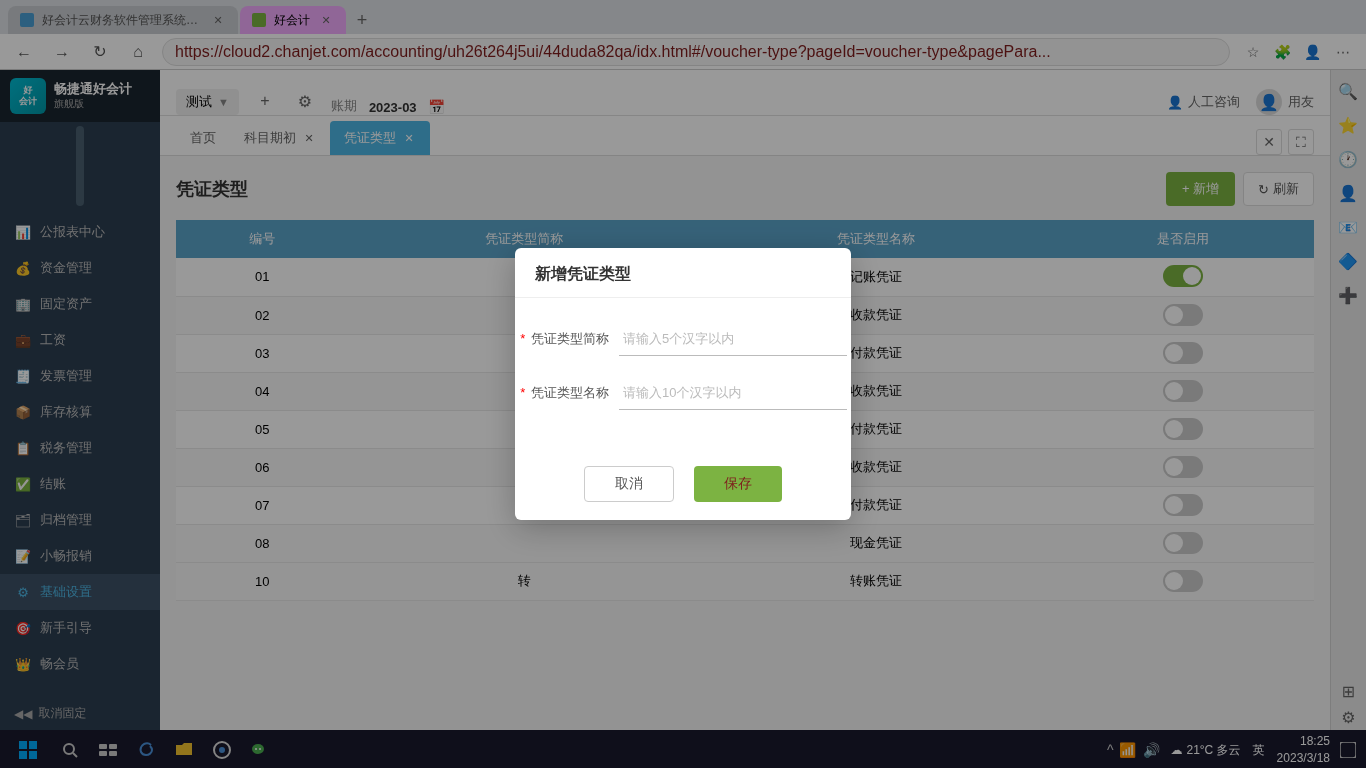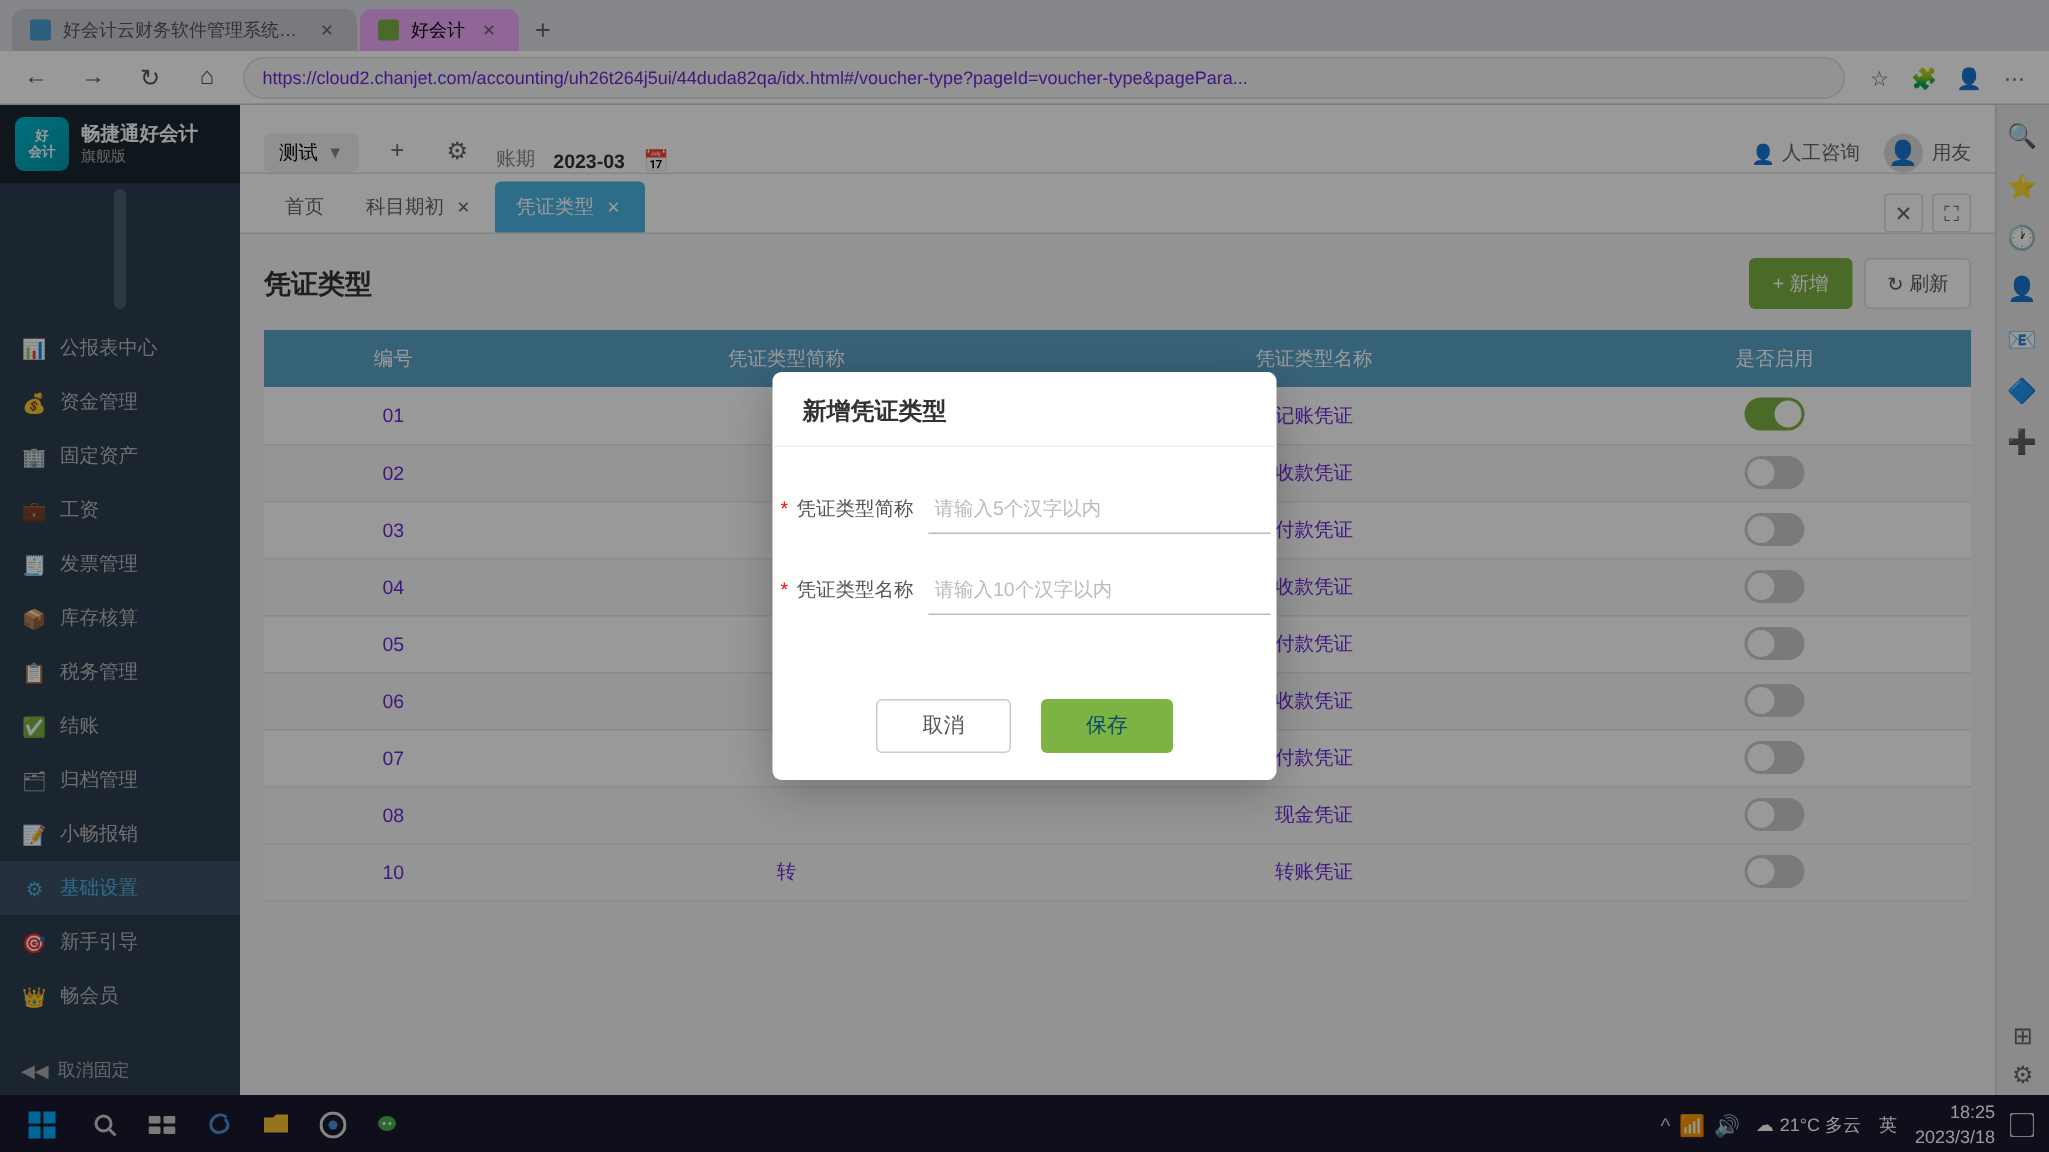--- a/index.html
+++ b/index.html
@@ -58,41 +58,41 @@
     .page-title { font-size: 18px; color: #333; font-weight: bold; }
     .header-actions { display: flex; gap: 8px; }
     .btn-primary { background: #7cb342; color: #fff; border: none; padding: 7px 16px; border-radius: 4px; cursor: pointer; font-size: 13px; display: flex; align-items: center; gap: 4px; }
     .btn-refresh { background: #fff; color: #555; border: 1px solid #ddd; padding: 7px 14px; border-radius: 4px; cursor: pointer; font-size: 13px; display: flex; align-items: center; gap: 4px; }
 
     
     .data-table { width: 100%; border-collapse: collapse; background: #fff; }
     .data-table thead tr { background: #5ba3c9; color: #fff; height: 38px; }
     .data-table thead th { text-align: center; font-size: 13px; font-weight: normal; padding: 0 12px; }
     .data-table tbody tr { border-bottom: 1px solid #e8e8e8; height: 38px; }
-    .data-table tbody td { text-align: center; font-size: 13px; color: #6d28d9; padding: 0 12px; }
+    .data-table tbody td { text-align: center; font-size: 13px; color: #000000; padding: 0 12px; }
 
     
     .toggle { width: 40px; height: 22px; border-radius: 11px; background: #ccc; position: relative; display: inline-flex; align-items: center; padding: 2px; cursor: pointer; }
     .toggle.on { background: #7cb342; }
     .toggle-knob { width: 18px; height: 18px; background: #fff; border-radius: 50%; transition: transform 0.2s; }
     .toggle.on .toggle-knob { transform: translateX(18px); }
 
     
     .modal-overlay { position: fixed; top: 0; left: 0; width: 1366px; height: 768px; background: rgba(0,0,0,0.4); z-index: 1000; display: flex; align-items: center; justify-content: center; }
     .modal { background: #fff; border-radius: 6px; width: 336px; padding: 0; box-shadow: 0 8px 32px rgba(0,0,0,0.25); }
     .modal-header { padding: 16px 20px 12px; font-size: 16px; color: #333; font-weight: bold; border-bottom: 1px solid #eee; }
     .modal-body { padding: 24px 4px; }
     .form-row { display: flex; align-items: center; margin-bottom: 20px; }
     .form-label { width: 100px; font-size: 13px; color: #555; text-align: right; padding-right: 10px; flex-shrink: 0; }
     .form-required { color: red; margin-right: 2px; }
     .form-input { flex: 1; height: 34px; border: none; border-bottom: 1px solid #bbb; outline: none; font-size: 13px; color: #333; padding: 0 4px; background: transparent; }
     .form-input::placeholder { color: #bbb; }
     .modal-footer { padding: 12px 20px 18px; display: flex; justify-content: center; gap: 20px; }
     .btn-cancel { background: #fff; color: #555; border: 1px solid #ccc; padding: 8px 30px; border-radius: 4px; cursor: pointer; font-size: 14px; }
-    .btn-save { background: #7cb342; color: #0c4a6e; border: none; padding: 8px 30px; border-radius: 4px; cursor: pointer; font-size: 14px; }
+    .btn-save { background: #7cb342; color: #7f1d1d; border: none; padding: 8px 30px; border-radius: 4px; cursor: pointer; font-size: 14px; }
 
     
     .right-panel { width: 36px; background: #e8e8e8; display: flex; flex-direction: column; align-items: center; padding-top: 8px; gap: 8px; border-left: 1px solid #d0d0d0; }
     .rp-icon { width: 26px; height: 26px; display: flex; align-items: center; justify-content: center; cursor: pointer; color: #666; font-size: 16px; border-radius: 4px; }
 
     
     .taskbar { background: #1a1a2e; height: 40px; display: flex; align-items: center; padding: 0 8px; gap: 4px; position: relative; }
     .tb-start { width: 40px; height: 32px; display: flex; align-items: center; justify-content: center; cursor: pointer; }
     .tb-btn { width: 36px; height: 36px; display: flex; align-items: center; justify-content: center; cursor: pointer; border-radius: 4px; }
     .tb-apps { display: flex; gap: 2px; }
@@ -120,21 +120,21 @@
   </div>
   <div class="tab-new">+</div>
 </div>
 
 <div class="browser-address-bar">
   <div class="nav-btn">←</div>
   <div class="nav-btn">→</div>
   <div class="nav-btn">↻</div>
   <div class="nav-btn">⌂</div>
   <div class="address-input">
-    <span style="color:#6d28d9;font-size:12px;">https://cloud2.chanjet.com/accounting/uh26t264j5ui/44duda82qa/idx.html#/voucher-type?pageId=voucher-type&amp;pagePara...</span>
+    <span style="color:#7f1d1d;font-size:16px;">https://cloud2.chanjet.com/accounting/uh26t264j5ui/44duda82qa/idx.html#/voucher-type?pageId=voucher-type&amp;pagePara...</span>
   </div>
   <div class="address-right-btns">
     <div class="addr-btn">☆</div>
     <div class="addr-btn">🧩</div>
     <div class="addr-btn">👤</div>
     <div class="addr-btn">⋯</div>
   </div>
 </div>
 
 <div class="app-wrapper">

